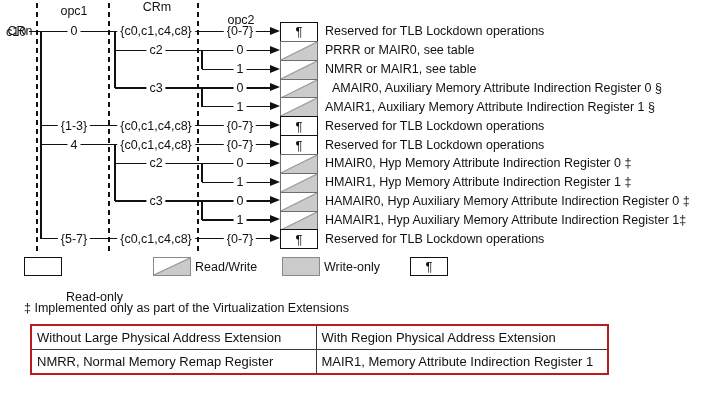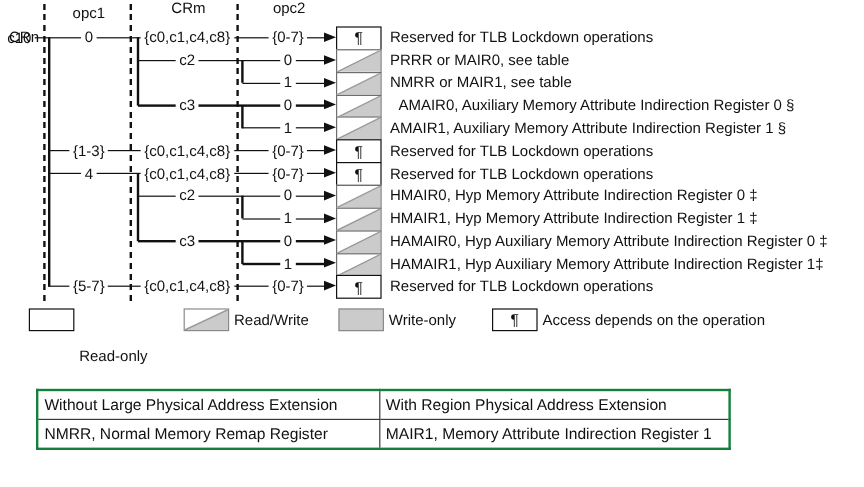--- a/index.html
+++ b/index.html
@@ -25,31 +25,31 @@
   .legend-icon.ro{border:1.2px solid #111;background:#fff;}
   .legend-icon.rw{border:1.2px solid #8a8a8a;background:#fff;padding:0;}
   .legend-icon.rw svg{display:block;width:100%;height:100%;}
   .legend-icon.wo{border:1.2px solid #8a8a8a;background:#cbcbcb;}
   .legend-icon.pil{border:1.2px solid #111;background:#fff;font-size:13px;}
   .legend-text{font-size:12.5px;transform:translateY(-50%);white-space:nowrap;line-height:1;}
   .footnote{font-size:12.5px;white-space:nowrap;line-height:1.15;}
   table.remap{border-collapse:collapse;table-layout:fixed;}
   table.remap td{border:1.5px solid #3a3a3a;font-size:13px;padding:2px 4px 2px 5px;
     height:19px;vertical-align:middle;white-space:nowrap;overflow:hidden;}
-  table.remap{border:2px solid #15803d;}
+  table.remap{border:2px solid #b91c1c;}
 </style>
 </head>
 <body>
 
 <div id="stage">
 
   <span class="abs colhdr" style="left:20px;top:4px;margin-top:20px;">CRn</span>
   <span class="abs colhdr" style="left:74px;top:4px;">opc1</span>
   <span class="abs colhdr" style="left:157px;top:0;">CRm</span>
-  <span class="abs colhdr" style="left:241px;top:0;">opc2</span>
+  <span class="abs colhdr" style="left:241px;top:13px;">opc2</span>
 
   <div class="abs dashline" style="left:36px;top:3px;height:248px;"></div>
   <div class="abs dashline" style="left:108px;top:3px;height:248px;"></div>
   <div class="abs dashline" style="left:197px;top:3px;height:248px;"></div>
 
   <span class="abs crnval" style="left:6px;top:31.8px;">c10</span>
 
   <div id="tree-layer">
       <div class="abs hline" style="left: 29px; top: 30.825px; width: 242px;"></div>
       <div class="abs arrow" style="left: 270px; top: 26.825px;"></div>
@@ -180,22 +180,22 @@
         <polygon points="0,17 36,0 36,17" fill="#cbcbcb"></polygon>
         <line x1="0" y1="17" x2="36" y2="0" stroke="#9a9a9a" stroke-width="1.2"></line>
       </svg>
   </div>
   <span class="abs legend-text" style="left:195px;top:267px;">Read/Write</span>
 
   <div class="abs legend-icon wo" style="left:282px;top:257px;"></div>
   <span class="abs legend-text" style="left:324px;top:267px;">Write-only</span>
 
   <div class="abs legend-icon pil" style="left:410px;top:257px;">¶</div>
-  <span class="abs legend-text" style="left:452px;top:267px;">Access depends on the operation</span>
-
+
+  <div class="abs footnote" style="left:24px;top:301px;">‡ Implemented only as part of the Virtualization Extensions</div>
 
   <table class="remap abs" style="left:30px;top:324px;width:577px;">
     <colgroup>
         <col style="width:285px">
         <col style="width:292px">
       </colgroup>
     <tbody>
       <tr>
         <td>Without Large Physical Address Extension</td>
         <td>With Region Physical Address Extension</td>

